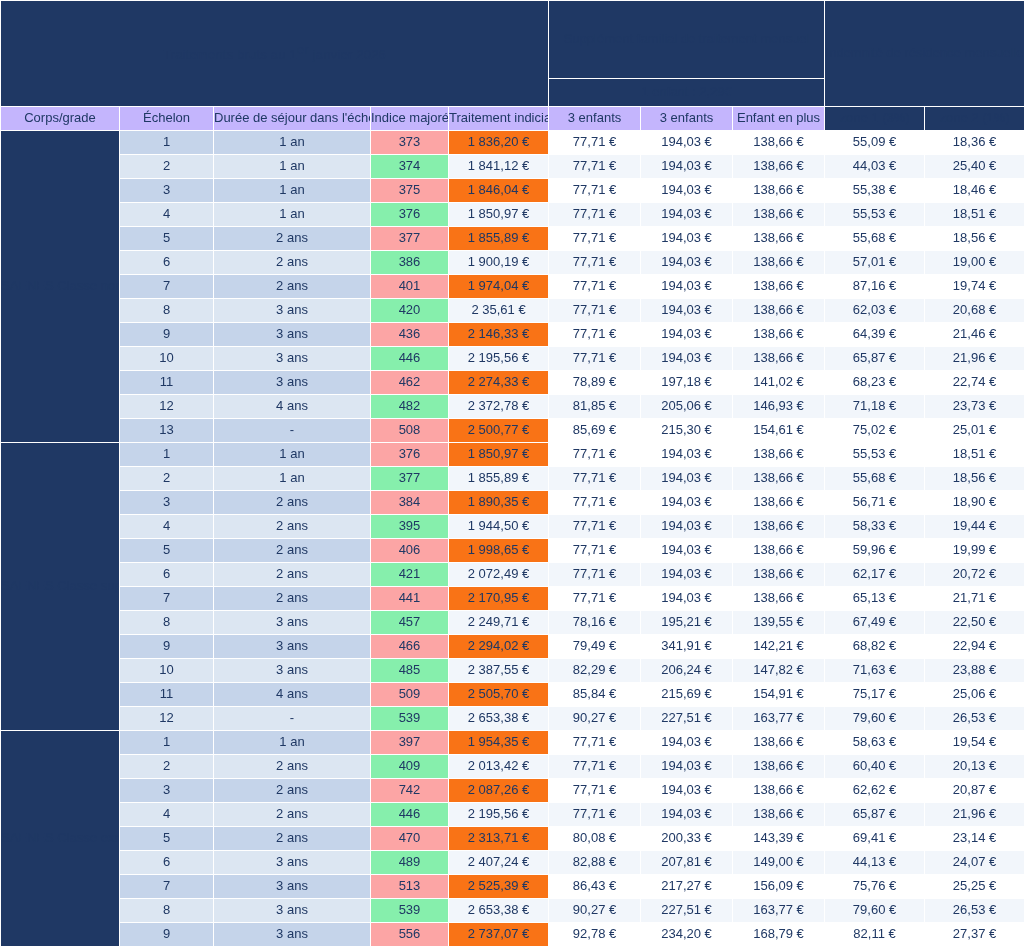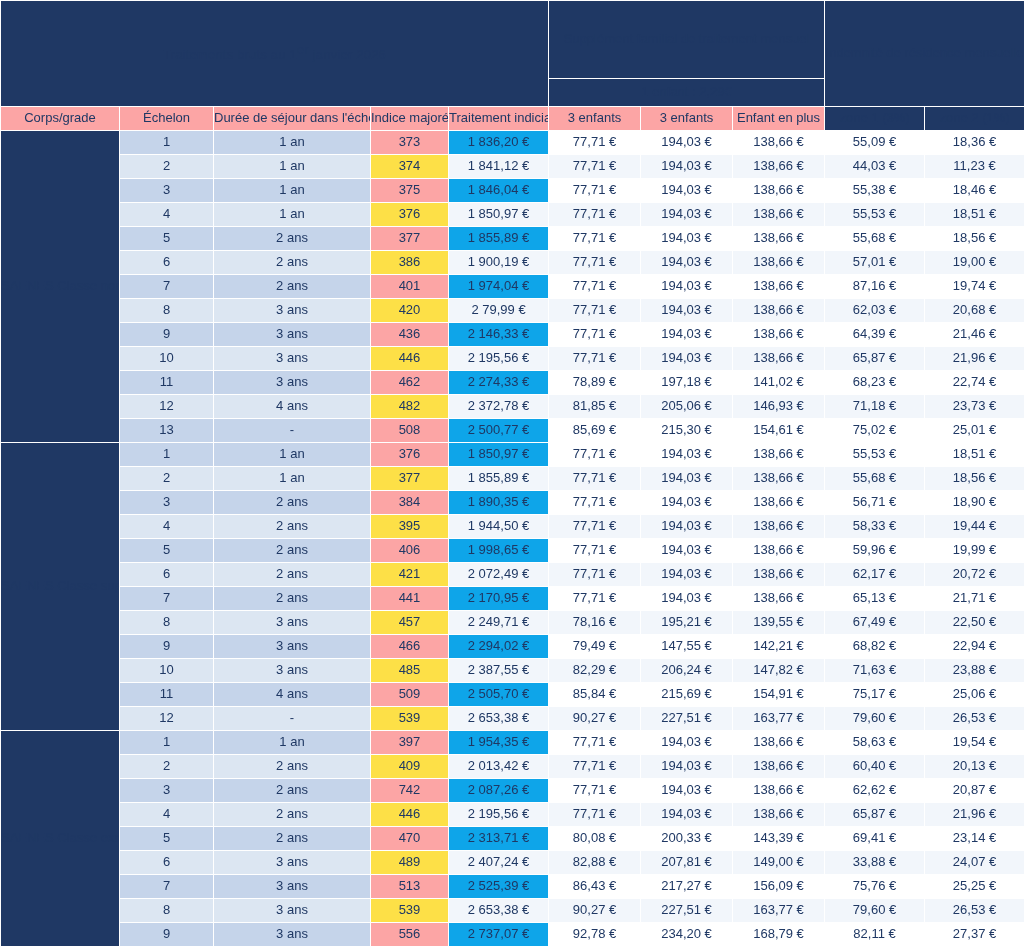--- a/index.html
+++ b/index.html
@@ -61,21 +61,21 @@
     background: #1f3864;
     color: #ffffff;
     font-size: 14.5px;
     font-weight: bold;
     padding: 4px 6px;
     white-space: normal;
     line-height: 1.25;
   }
   
   .colhead {
-    background: #fca5a5;
+    background: #c4b5fd;
     color: #ffffff;
     font-size: 13.5px;
     font-weight: bold;
     padding: 4px 5px;
     white-space: normal;
     line-height: 1.22;
     height: 62px;
   }
   .colhead.dark {
     background: #1f3864;
@@ -93,30 +93,30 @@
   .ech, .duree {
     background: #c5d4ea;
   }
   .ech.alt, .duree.alt {
     background: #dce6f2;
   }
   .indice {
     background: #fca5a5;
   }
   .indice.alt {
-    background: #fde047;
+    background: #86efac;
   }
   .money {
     background: #ffffff;
   }
   .money.alt {
     background: #f2f6fb;
   }
   .tim {
-    background: #0ea5e9;
+    background: #f97316;
   }
   .tim.alt {
     background: #f2f6fb;
   }
   .sep-top { border-top: 2px solid #ffffff; }
 </style>
 </head>
 <body>
 
 <div id="page">
@@ -168,21 +168,21 @@
         </tr>
         <tr>
           <td class="ech alt">2</td>
           <td class="duree alt">1 an</td>
           <td class="indice alt">374</td>
           <td class="tim alt">1 841,12 €</td>
           <td class="money alt">77,71 €</td>
           <td class="money alt">194,03 €</td>
           <td class="money alt">138,66 €</td>
           <td class="money alt">44,03 €</td>
-          <td class="money alt">11,23 €</td>
+          <td class="money alt">25,40 €</td>
         </tr>
         <tr>
           <td class="ech">3</td>
           <td class="duree">1 an</td>
           <td class="indice">375</td>
           <td class="tim">1 846,04 €</td>
           <td class="money">77,71 €</td>
           <td class="money">194,03 €</td>
           <td class="money">138,66 €</td>
           <td class="money">55,38 €</td>
@@ -229,21 +229,21 @@
           <td class="money">77,71 €</td>
           <td class="money">194,03 €</td>
           <td class="money">138,66 €</td>
           <td class="money">87,16 €</td>
           <td class="money">19,74 €</td>
         </tr>
         <tr>
           <td class="ech alt">8</td>
           <td class="duree alt">3 ans</td>
           <td class="indice alt">420</td>
-          <td class="tim alt">2 79,99 €</td>
+          <td class="tim alt">2 35,61 €</td>
           <td class="money alt">77,71 €</td>
           <td class="money alt">194,03 €</td>
           <td class="money alt">138,66 €</td>
           <td class="money alt">62,03 €</td>
           <td class="money alt">20,68 €</td>
         </tr>
         <tr>
           <td class="ech">9</td>
           <td class="duree">3 ans</td>
           <td class="indice">436</td>
@@ -386,21 +386,21 @@
           <td class="money alt">139,55 €</td>
           <td class="money alt">67,49 €</td>
           <td class="money alt">22,50 €</td>
         </tr>
         <tr>
           <td class="ech">9</td>
           <td class="duree">3 ans</td>
           <td class="indice">466</td>
           <td class="tim">2 294,02 €</td>
           <td class="money">79,49 €</td>
-          <td class="money">147,55 €</td>
+          <td class="money">341,91 €</td>
           <td class="money">142,21 €</td>
           <td class="money">68,82 €</td>
           <td class="money">22,94 €</td>
         </tr>
         <tr>
           <td class="ech alt">10</td>
           <td class="duree alt">3 ans</td>
           <td class="indice alt">485</td>
           <td class="tim alt">2 387,55 €</td>
           <td class="money alt">82,29 €</td>
@@ -488,21 +488,21 @@
           <td class="money">23,14 €</td>
         </tr>
         <tr>
           <td class="ech alt">6</td>
           <td class="duree alt">3 ans</td>
           <td class="indice alt">489</td>
           <td class="tim alt">2 407,24 €</td>
           <td class="money alt">82,88 €</td>
           <td class="money alt">207,81 €</td>
           <td class="money alt">149,00 €</td>
-          <td class="money alt">33,88 €</td>
+          <td class="money alt">44,13 €</td>
           <td class="money alt">24,07 €</td>
         </tr>
         <tr>
           <td class="ech">7</td>
           <td class="duree">3 ans</td>
           <td class="indice">513</td>
           <td class="tim">2 525,39 €</td>
           <td class="money">86,43 €</td>
           <td class="money">217,27 €</td>
           <td class="money">156,09 €</td>

